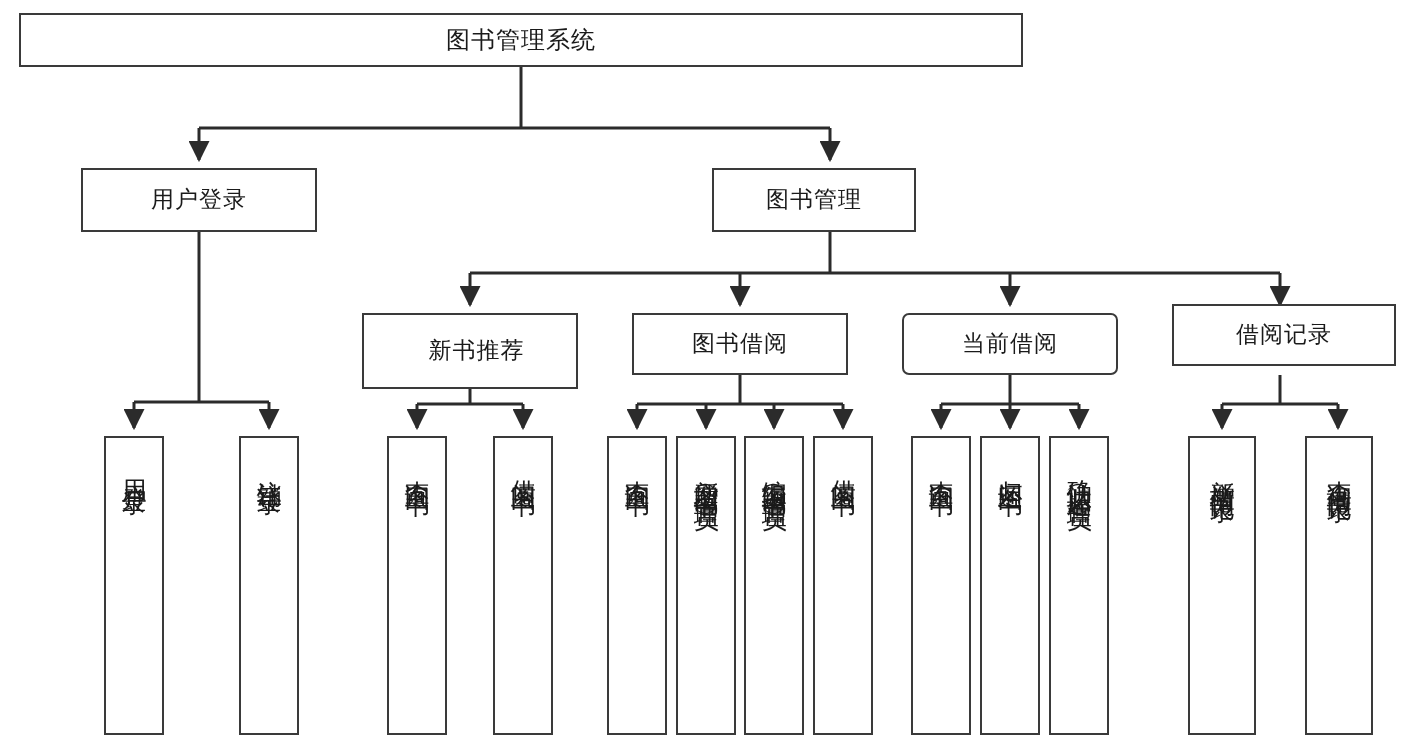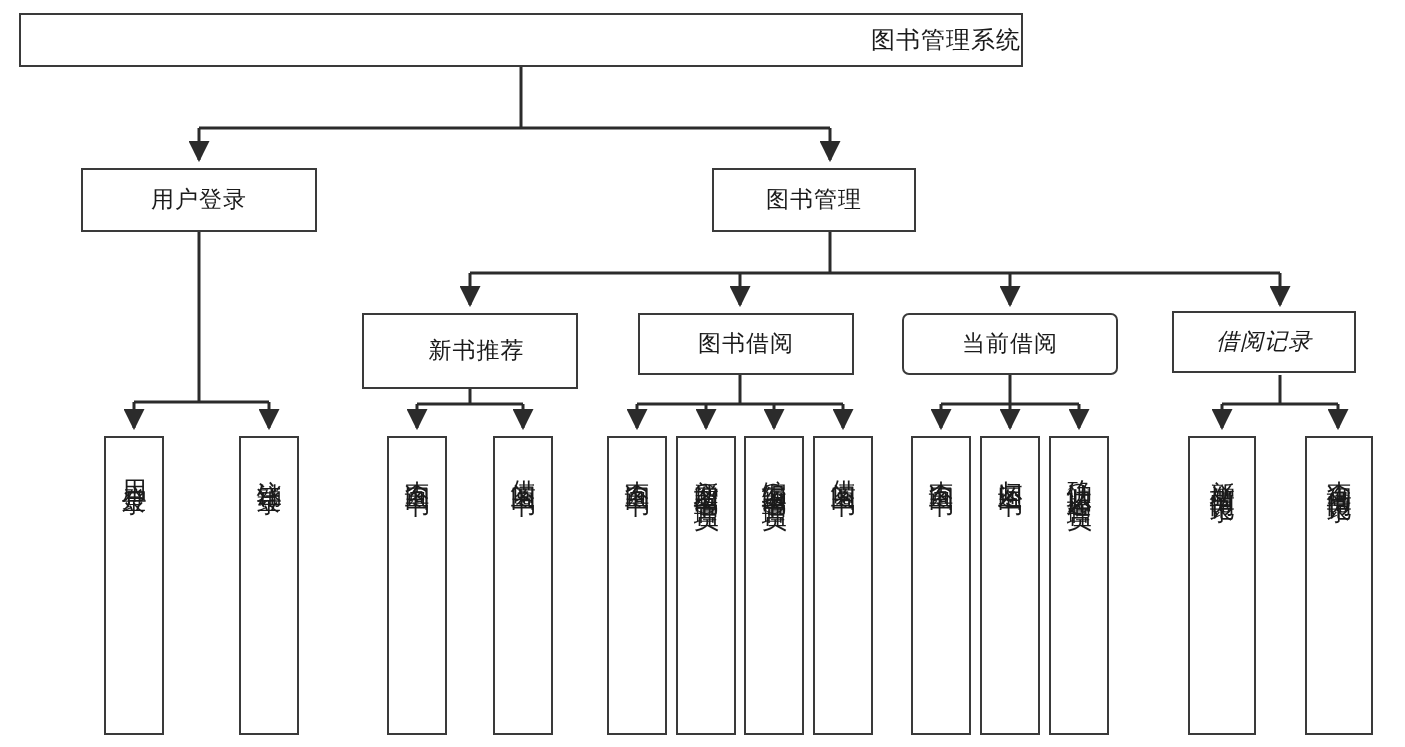--- a/index.html
+++ b/index.html
@@ -119,41 +119,41 @@
       <path d="M 1010 404 L 1010 428" marker-end="url(#arw)"></path>
       <path d="M 1079 404 L 1079 428" marker-end="url(#arw)"></path>
 
       <path d="M 1280 375 L 1280 404"></path>
       <path d="M 1222 404 L 1338 404"></path>
       <path d="M 1222 404 L 1222 428" marker-end="url(#arw)"></path>
       <path d="M 1338 404 L 1338 428" marker-end="url(#arw)"></path>
     </g>
   </svg>
 
-  <div class="node horiz root" style="left:19px; top:13px; width:1004px; height:54px;justify-content:flex-end;">
+  <div class="node horiz root" style="left:19px; top:13px; width:1004px; height:54px;">
     <span class="label">图书管理系统</span>
   </div>
 
   <div class="node horiz" style="left:81px; top:168px; width:236px; height:64px;">
     <span class="label">用户登录</span>
   </div>
   <div class="node horiz" style="left:712px; top:168px; width:204px; height:64px;">
     <span class="label">图书管理</span>
   </div>
 
   <div class="node horiz" style="left:362px; top:313px; width:216px; height:76px;padding-left:13px;">
     <span class="label">新书推荐</span>
   </div>
-  <div class="node horiz" style="left:632px; top:313px; width:216px; height:62px;margin-left:6px;">
+  <div class="node horiz" style="left:632px; top:313px; width:216px; height:62px;">
     <span class="label">图书借阅</span>
   </div>
   <div class="node horiz" style="left:902px; top:313px; width:216px; height:62px;border-radius:7px;">
     <span class="label">当前借阅</span>
   </div>
-  <div class="node horiz" style="left:1172px; top:311px; width:184px; height:62px;font-style:italic;">
+  <div class="node horiz" style="left:1172px; top:304px; width:224px; height:62px;">
     <span class="label">借阅记录</span>
   </div>
 
   <div class="node vert" style="left:104px; top:436px; width:60px; height:299px;">
     <span class="label">用户登录</span>
   </div>
   <div class="node vert" style="left:239px; top:436px; width:60px; height:299px;">
     <span class="label">注销登录</span>
   </div>
 

